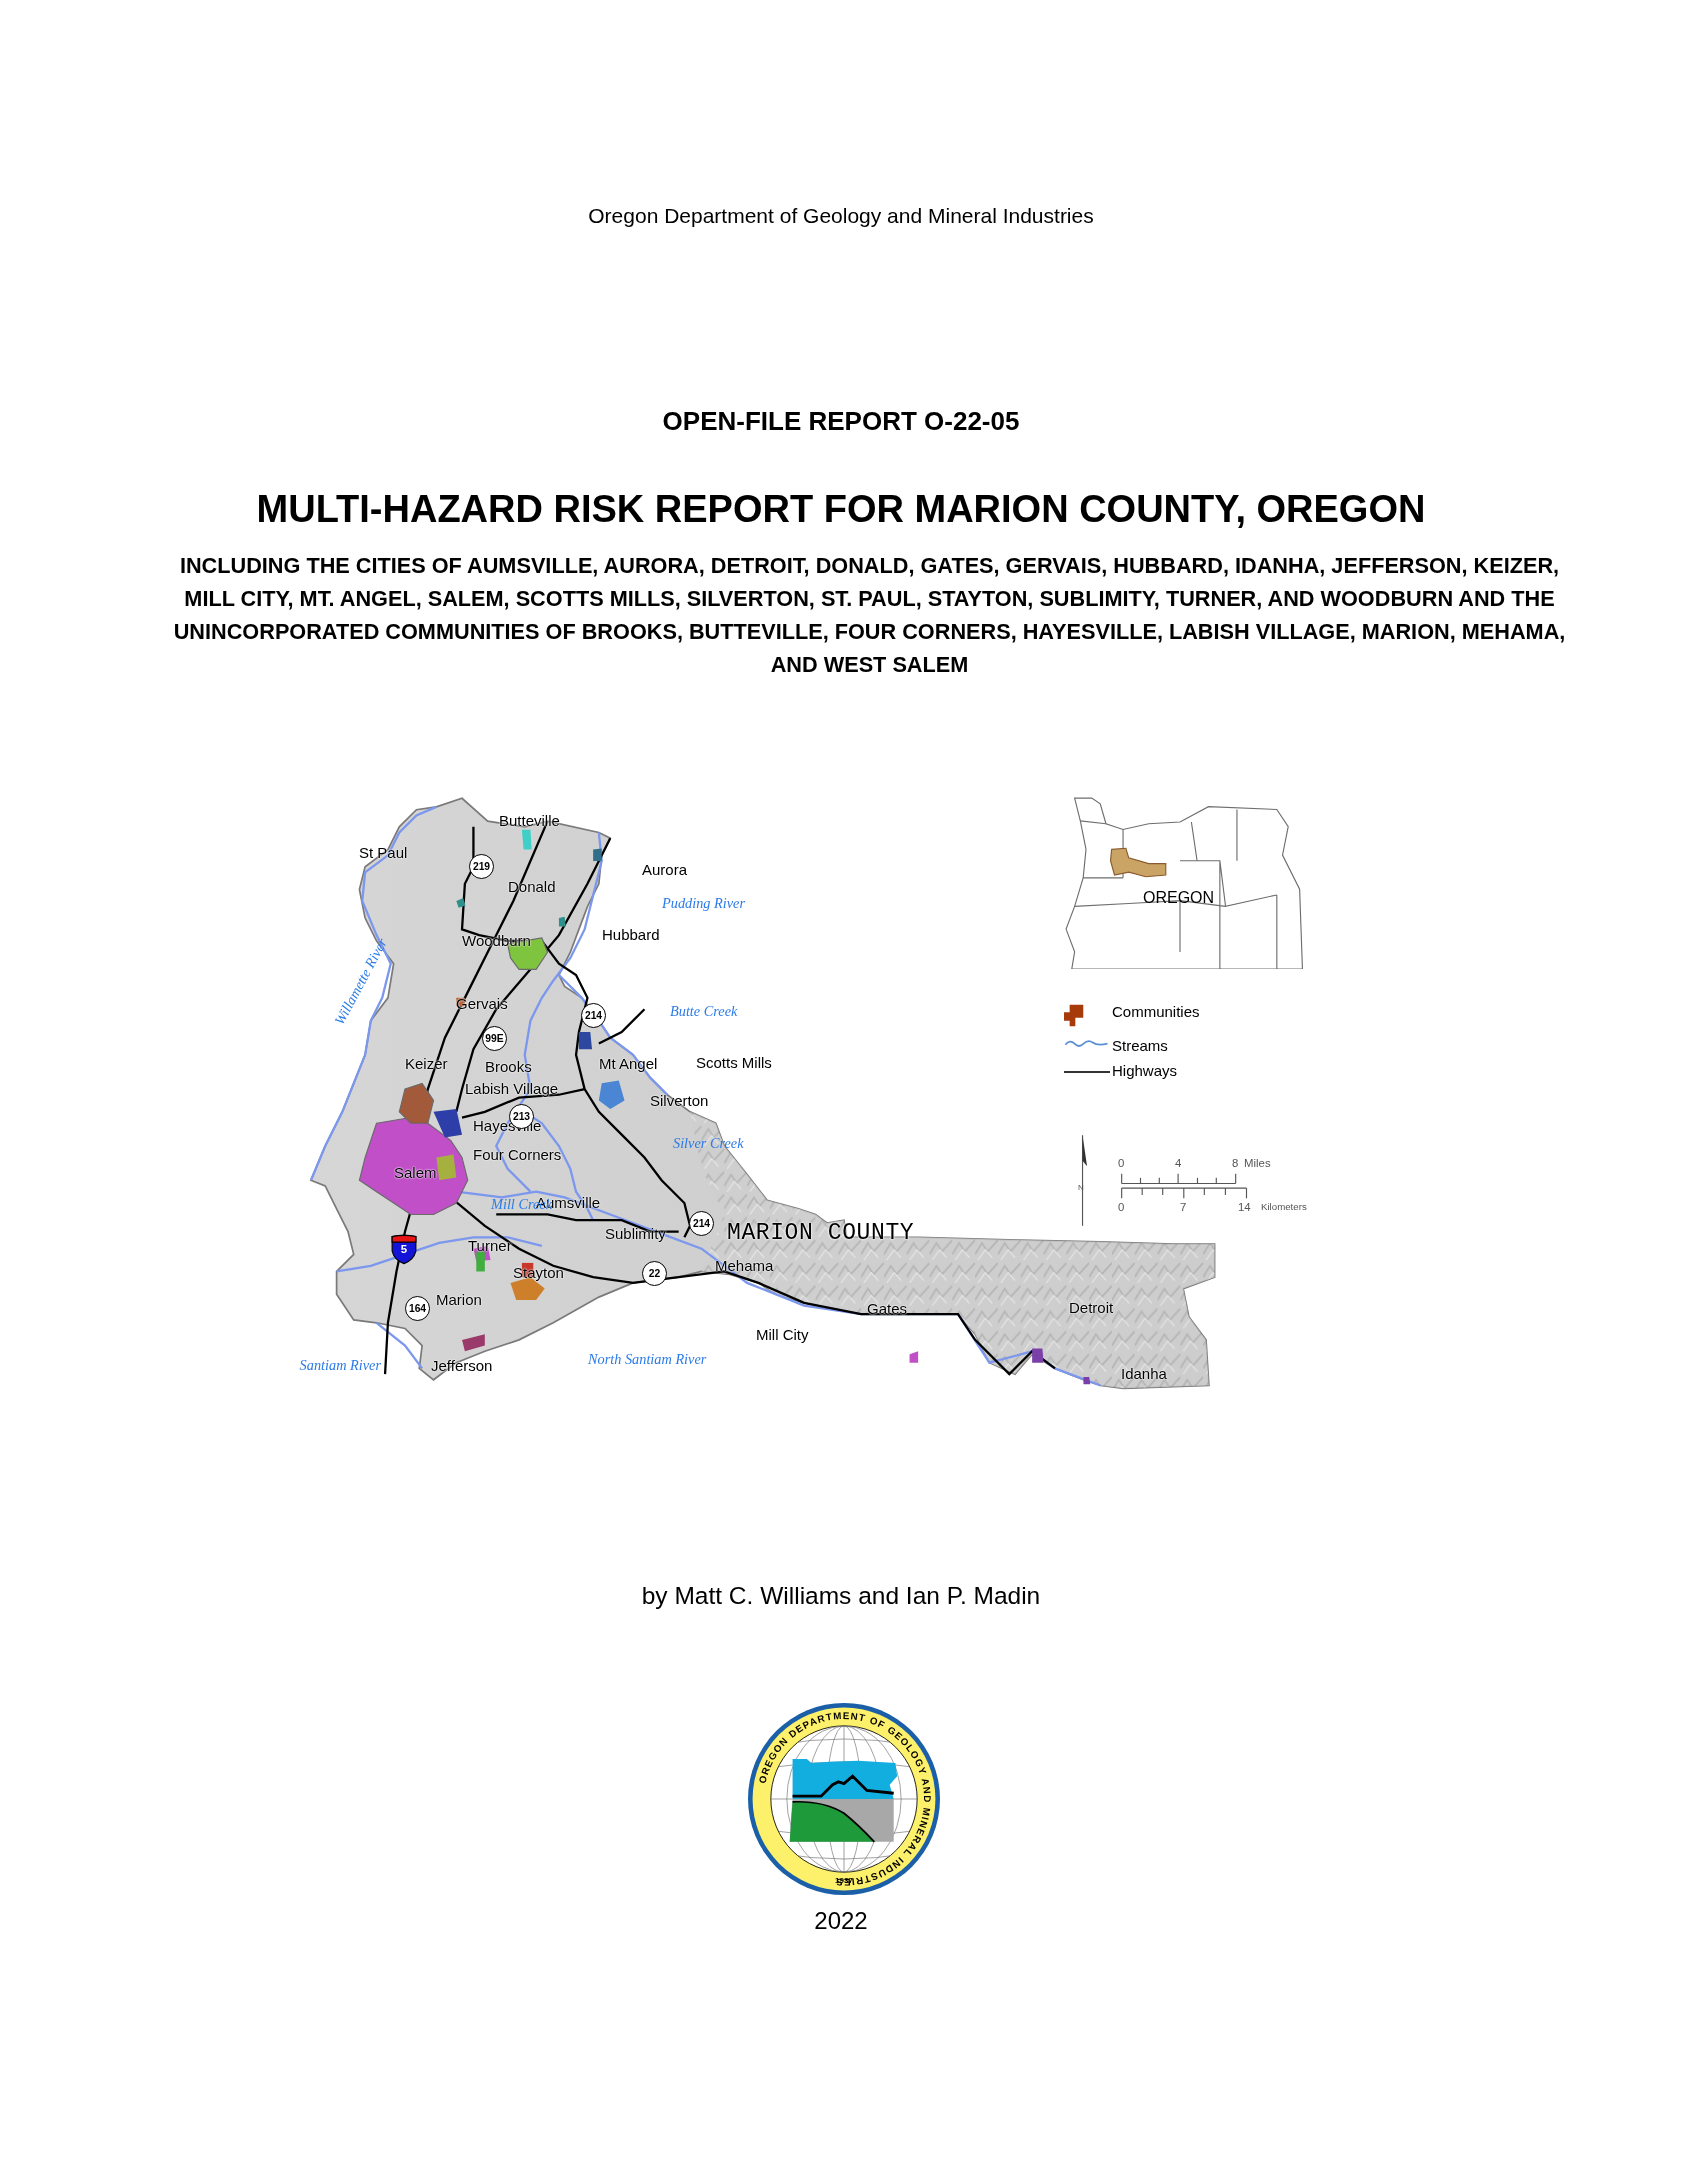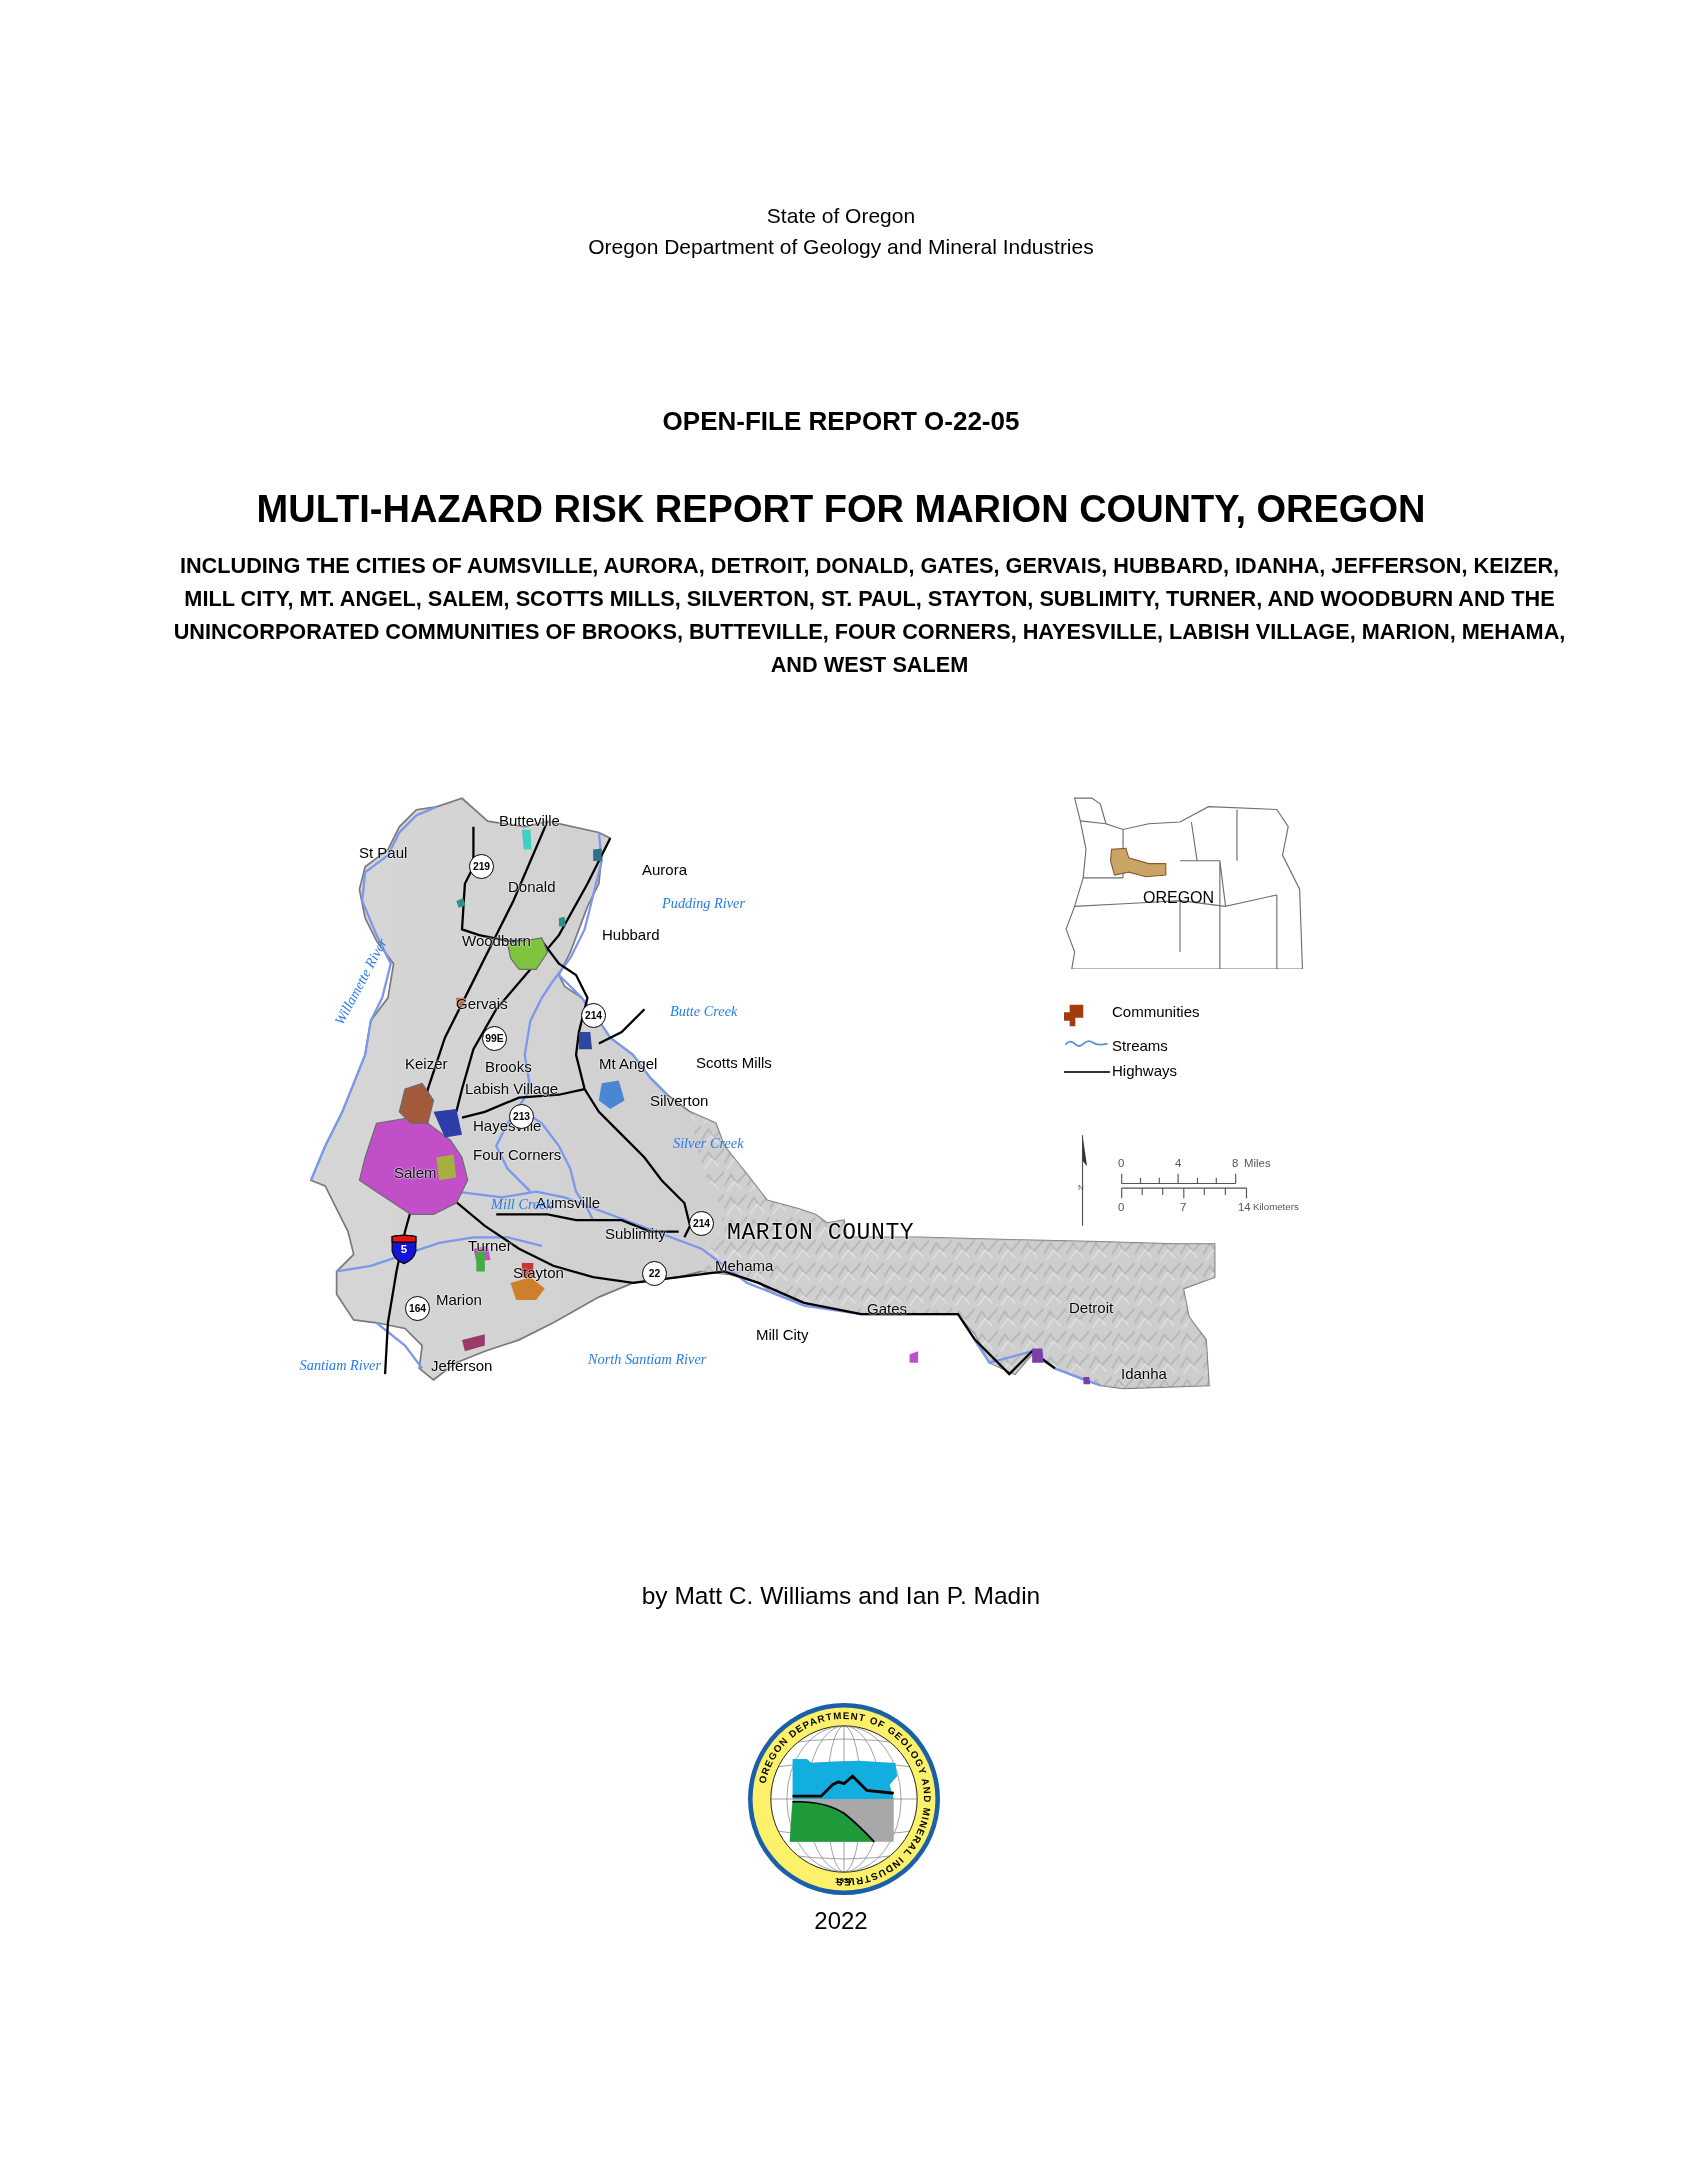--- a/index.html
+++ b/index.html
@@ -21,21 +21,20 @@
   .shield { position: absolute; width: 23px; height: 23px; border-radius: 50%; background: #fff;
          border: 1.1px solid #000; font-size: 10.3px; font-weight: bold; text-align: center; line-height: 23px; }
   .county-lbl { position: absolute; font-size: 23px; letter-spacing: 0.6px; text-shadow: 0 0 2.3px #fff, 0 0 2.3px #fff; font-family: Liberation Mono, monospace; }
   .legend-item { position: absolute; font-size: 15px; white-space: nowrap; }
   .logo { position: absolute; left: 744px; top: 1699px; width: 200px; height: 200px; }
 </style>
 </head>
 <body>
 
 <div class="center agency">
-  <div>State of Oregon</div>
   <div>Oregon Department of Geology and Mineral Industries</div>
 </div>
 
 <div class="center report-no">OPEN-FILE REPORT O-22-05</div>
 <div class="center title">MULTI-HAZARD RISK REPORT FOR MARION COUNTY, OREGON</div>
 <div class="center subtitle">INCLUDING THE CITIES OF AUMSVILLE, AURORA, DETROIT, DONALD, GATES, GERVAIS, HUBBARD, IDANHA, JEFFERSON, KEIZER, MILL CITY, MT. ANGEL, SALEM, SCOTTS MILLS, SILVERTON, ST. PAUL, STAYTON, SUBLIMITY, TURNER, AND WOODBURN AND THE UNINCORPORATED COMMUNITIES OF BROOKS, BUTTEVILLE, FOUR CORNERS, HAYESVILLE, LABISH VILLAGE, MARION, MEHAMA, AND WEST SALEM</div>
 
 <div class="map-wrap">
   <svg width="1106" height="713" viewBox="0 0 1940 1250">
     <defs>
@@ -206,21 +205,21 @@
           <line x1="73" y1="30" x2="73" y2="42"></line>
         <line x1="110" y1="30" x2="110" y2="48"></line>
           <line x1="146" y1="30" x2="146" y2="42"></line>
           <line x1="183" y1="30" x2="183" y2="42"></line>
         <line x1="220" y1="30" x2="220" y2="48"></line>
       </g>
     </svg>
     <span style="position:absolute;left:-2.9px;top:44px">0</span>
     <span style="position:absolute;left:59px;top:44px">7</span>
     <span style="position:absolute;left:117px;top:44px">14</span>
-    <span style="position:absolute;left:132px;top:44px;font-size:9.7px">Kilometers</span>
+    <span style="position:absolute;left:140px;top:44px;font-size:9.7px">Kilometers</span>
   </div>
 </div>
 
 <div class="center authors">by Matt C. Williams and Ian P. Madin</div>
 
 <div class="logo">
   <svg width="200" height="200" viewBox="0 0 350 350">
     <defs>
       <path id="ringpath" d="M175,175 m-140,0 a140,140 0 1,1 280,0 a140,140 0 1,1 -280,0"></path>
       <clipPath id="globeclip">

